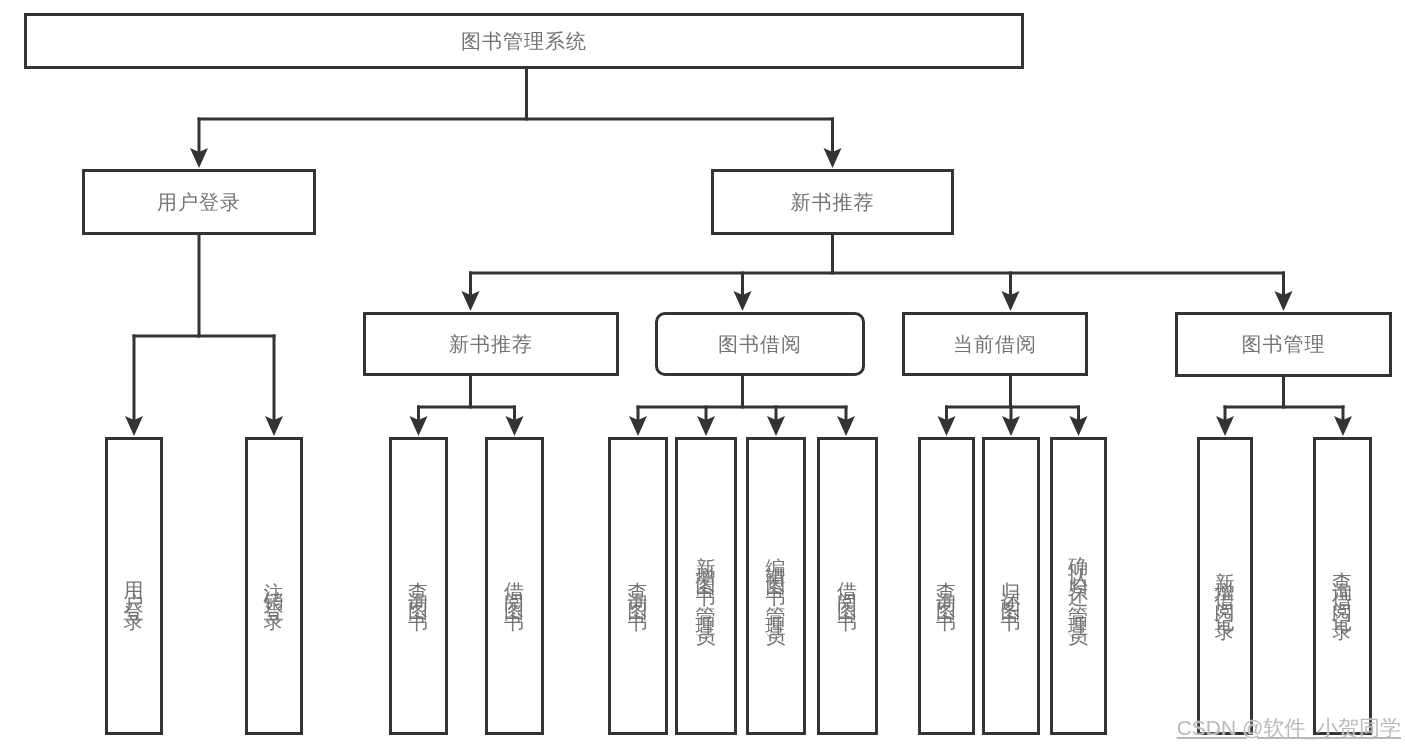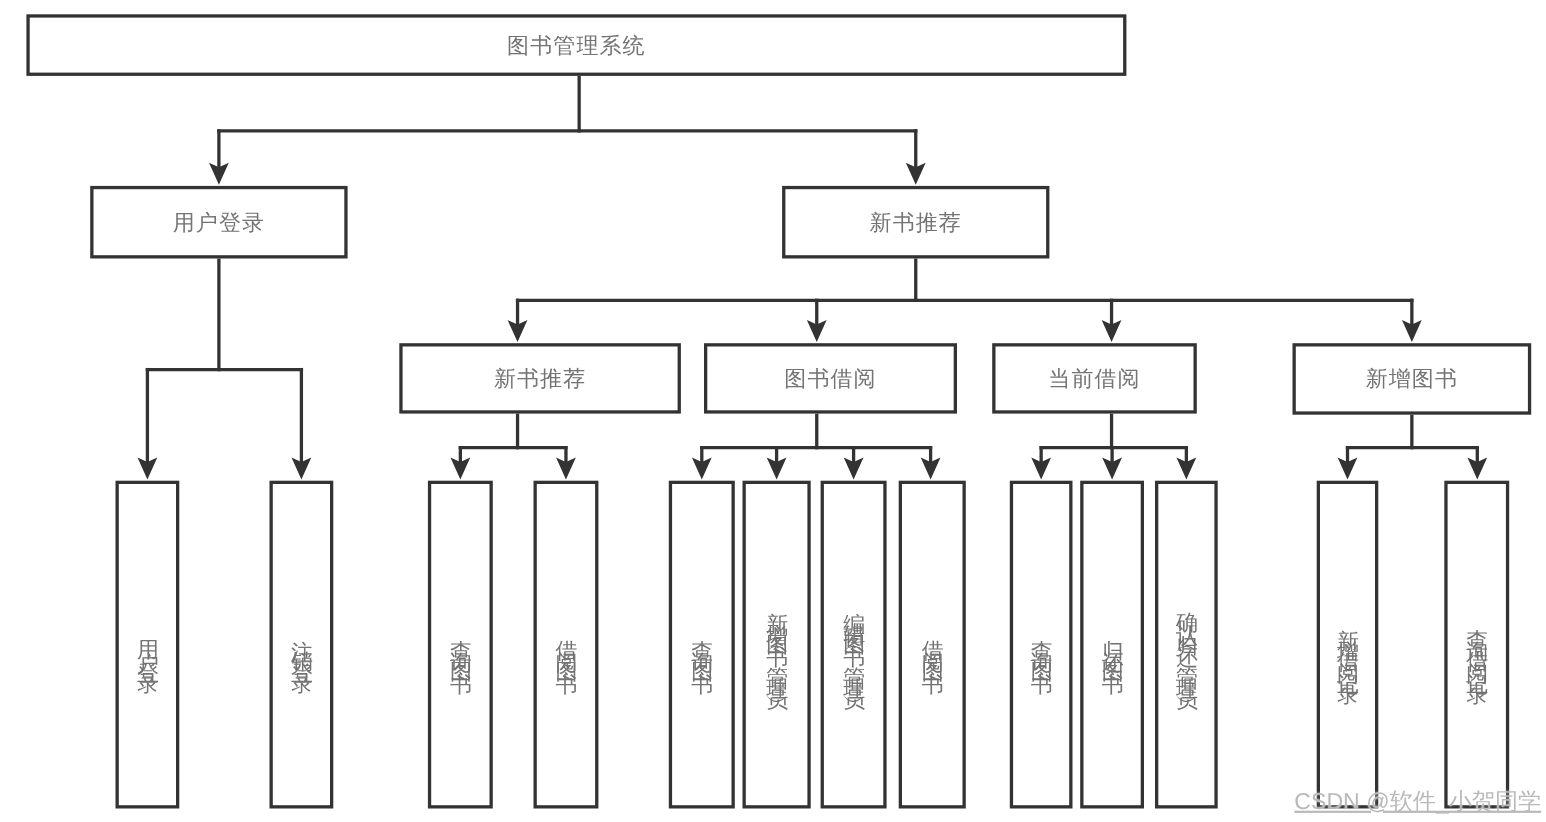--- a/index.html
+++ b/index.html
@@ -126,23 +126,23 @@
       <polygon points="1334,416 1343,420 1352,416 1343,436"></polygon>
     </g>
   </svg>
 
   <div class="node h" style="left:24px; top:13px; width:1000px; height:56px;">图书管理系统</div>
 
   <div class="node h" style="left:82px; top:169px; width:234px; height:66px;">用户登录</div>
   <div class="node h" style="left:711px; top:169px; width:243px; height:66px;">新书推荐</div>
 
   <div class="node h" style="left:363px; top:312px; width:256px; height:64px;">新书推荐</div>
-  <div class="node h" style="left:640px; top:312px; width:230px; height:64px;">图书借阅</div>
+  <div class="node h" style="left:655px; top:312px; width:210px; height:64px;border-radius:10px;">图书借阅</div>
   <div class="node h" style="left:902px; top:312px; width:186px; height:64px;">当前借阅</div>
-  <div class="node h" style="left:1175px; top:312px; width:217px; height:65px;">新增图书</div>
+  <div class="node h" style="left:1175px; top:312px; width:217px; height:65px;">图书管理</div>
 
   <div class="node v" style="left:105px; top:437px; width:58px; height:298px;">用户登录</div>
   <div class="node v" style="left:245px; top:437px; width:58px; height:298px;">注销登录</div>
 
   <div class="node v" style="left:389px; top:437px; width:59px; height:298px;">查询图书</div>
   <div class="node v" style="left:485px; top:437px; width:59px; height:298px;">借阅图书</div>
 
   <div class="node v" style="left:608px; top:437px; width:60px; height:298px;">查询图书</div>
   <div class="node v" style="left:675px; top:437px; width:62px; height:298px;">新增图书（管理员）</div>
   <div class="node v" style="left:746px; top:437px; width:60px; height:298px;">编辑图书（管理员）</div>

